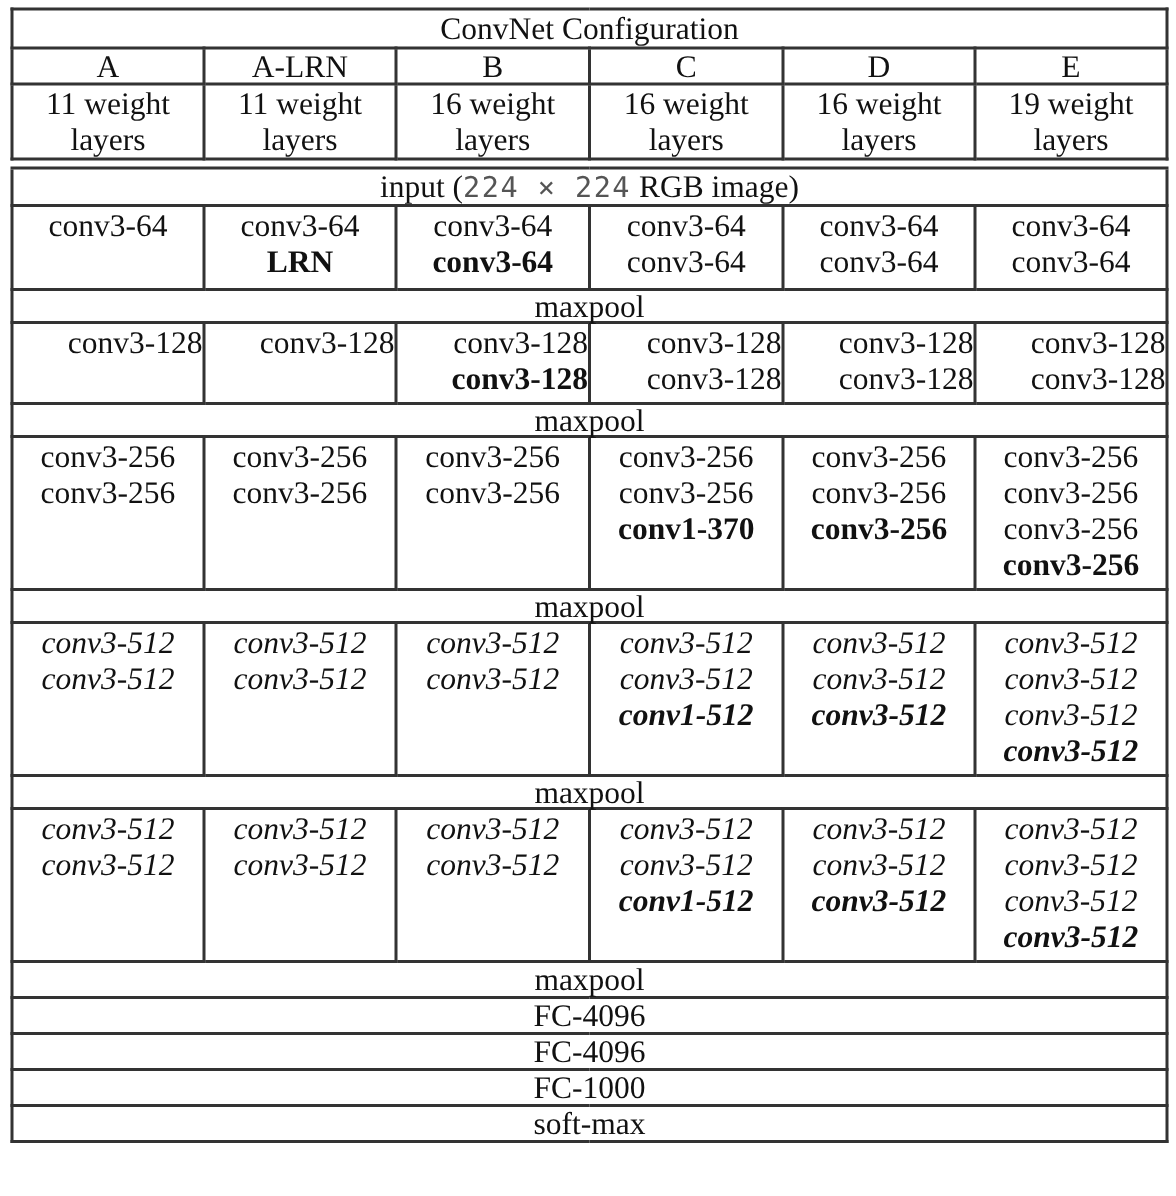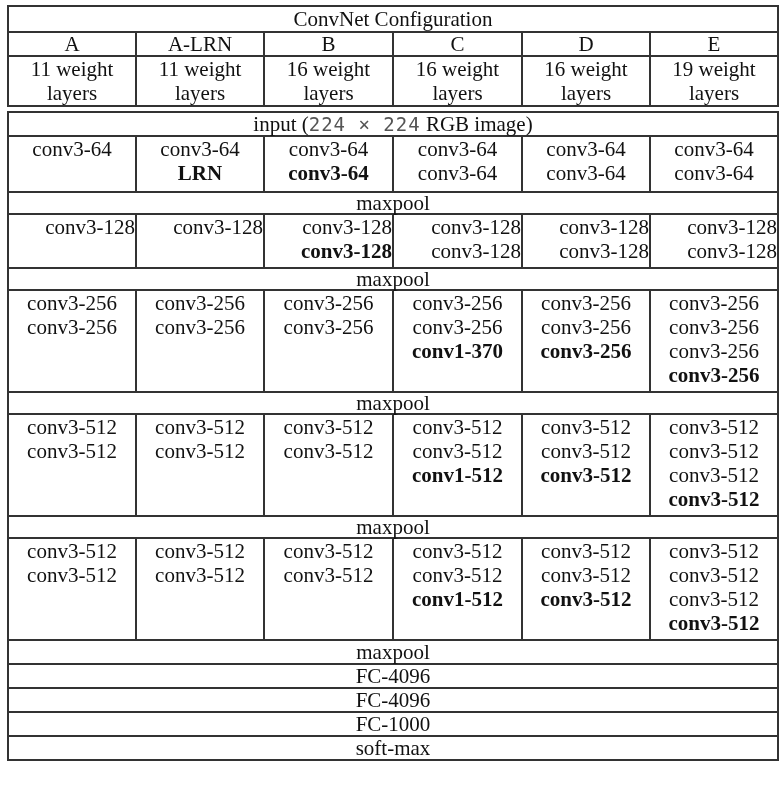--- a/index.html
+++ b/index.html
@@ -12,21 +12,21 @@
     col.c4 { width: 129px; } col.c5 { width: 128px; } col.c6 { width: 128px; }
     .title-row td { height: 24px; }
     .hdr-row td { height: 22px; line-height: 22px; }
     .wl-row td { height: 48px; }
     .spacer td { height: 4px; border-left: none; border-right: none; padding: 0; line-height: 4px; font-size: 1px; }
     .input-row td { height: 22px; line-height: 22px; }
     .b64 td { height: 54px; }
     .pool td { height: 20px; line-height: 20px; }
     .b128 td { height: 52px; text-align: right; }
     .b256 td { height: 100px; margin-left: 20px; }
-    .b512 td { height: 100px; }
+    .b512 td { height: 100px; font-style: italic; }
     .fc td { height: 22px; line-height: 22px; }
     .line { display: block; }
     .bold { font-weight: bold; }
     .dim { font-family: "DejaVu Sans Mono", monospace; font-size: 19px; color: #555; letter-spacing: 1px; }
   </style>
 </head>
 <body>
 
 <div class="wrap">
   <table>

